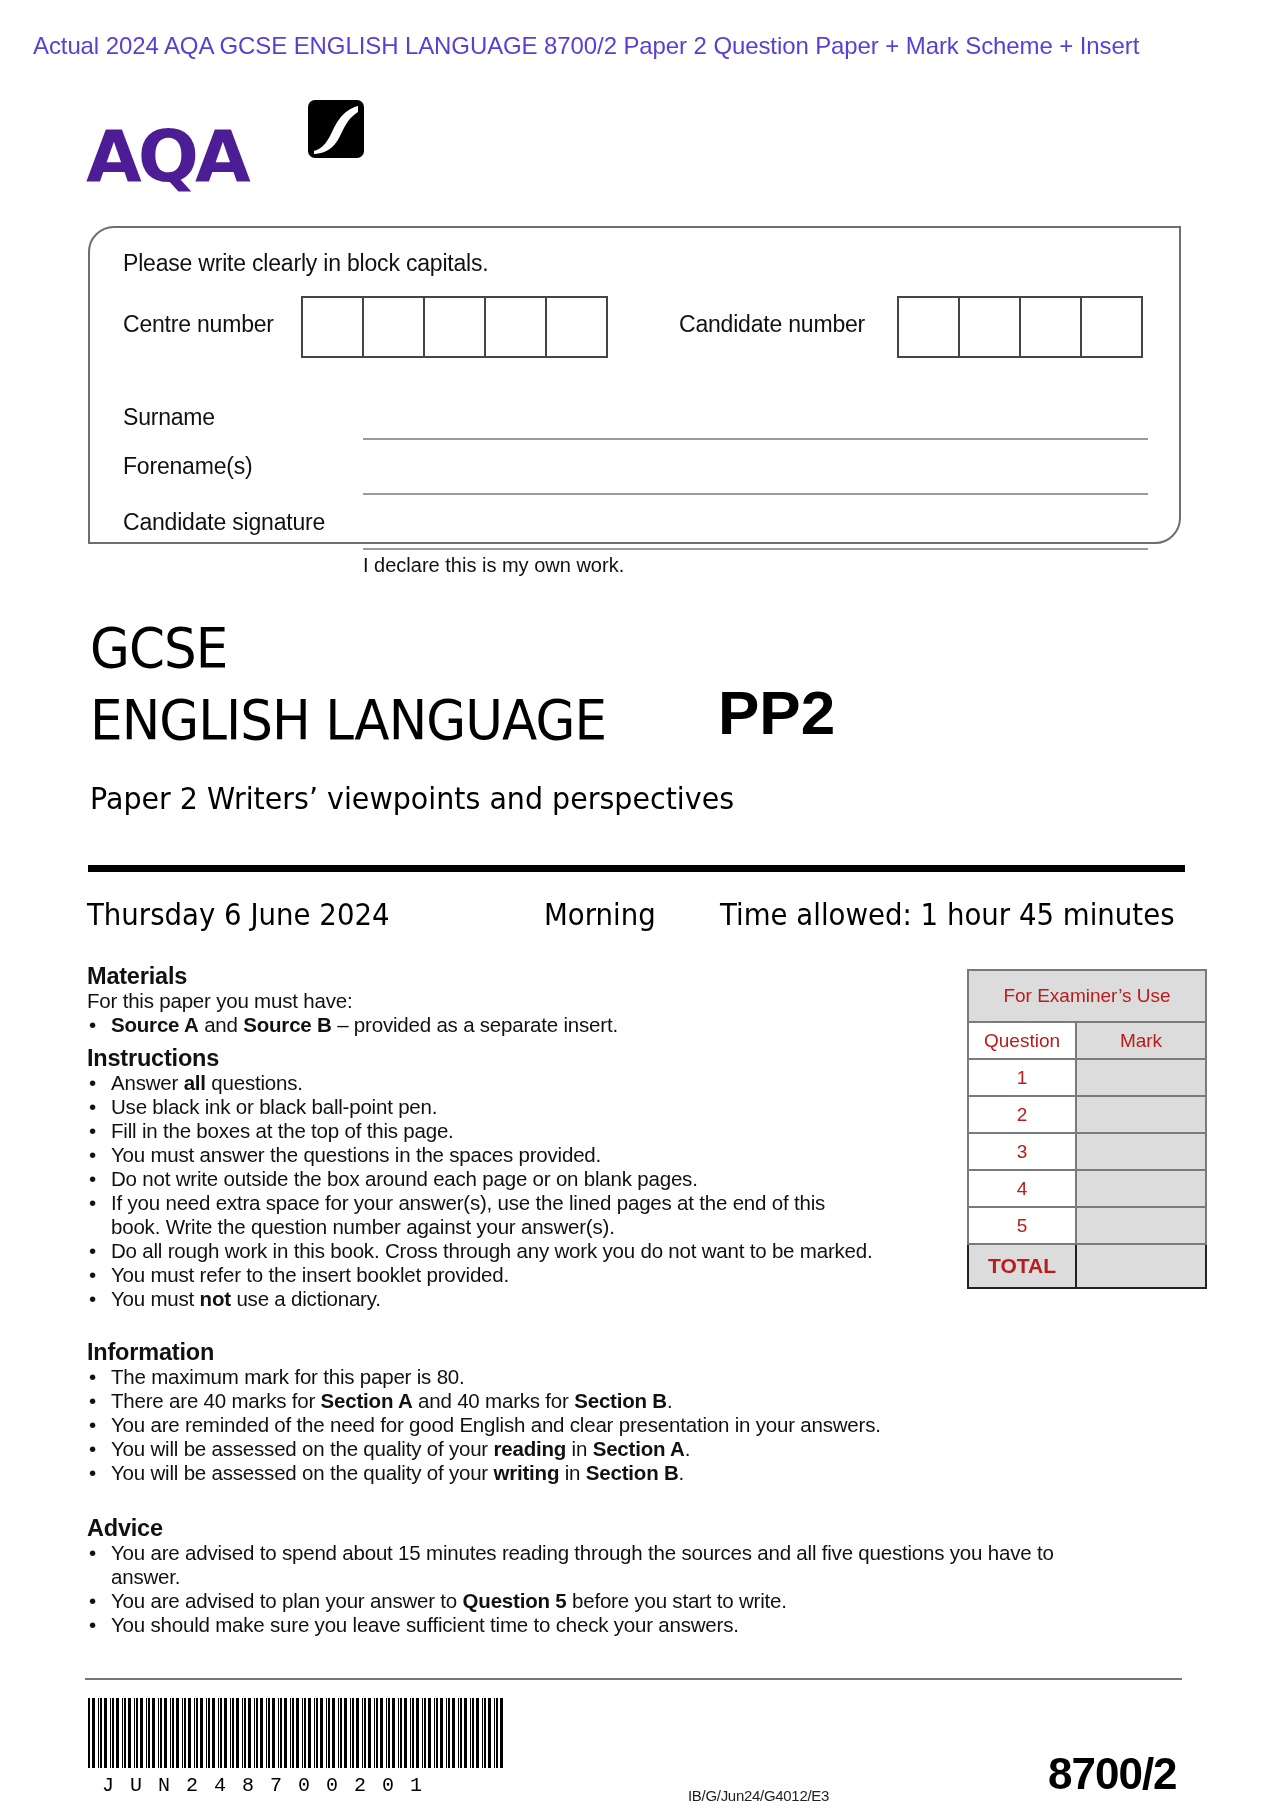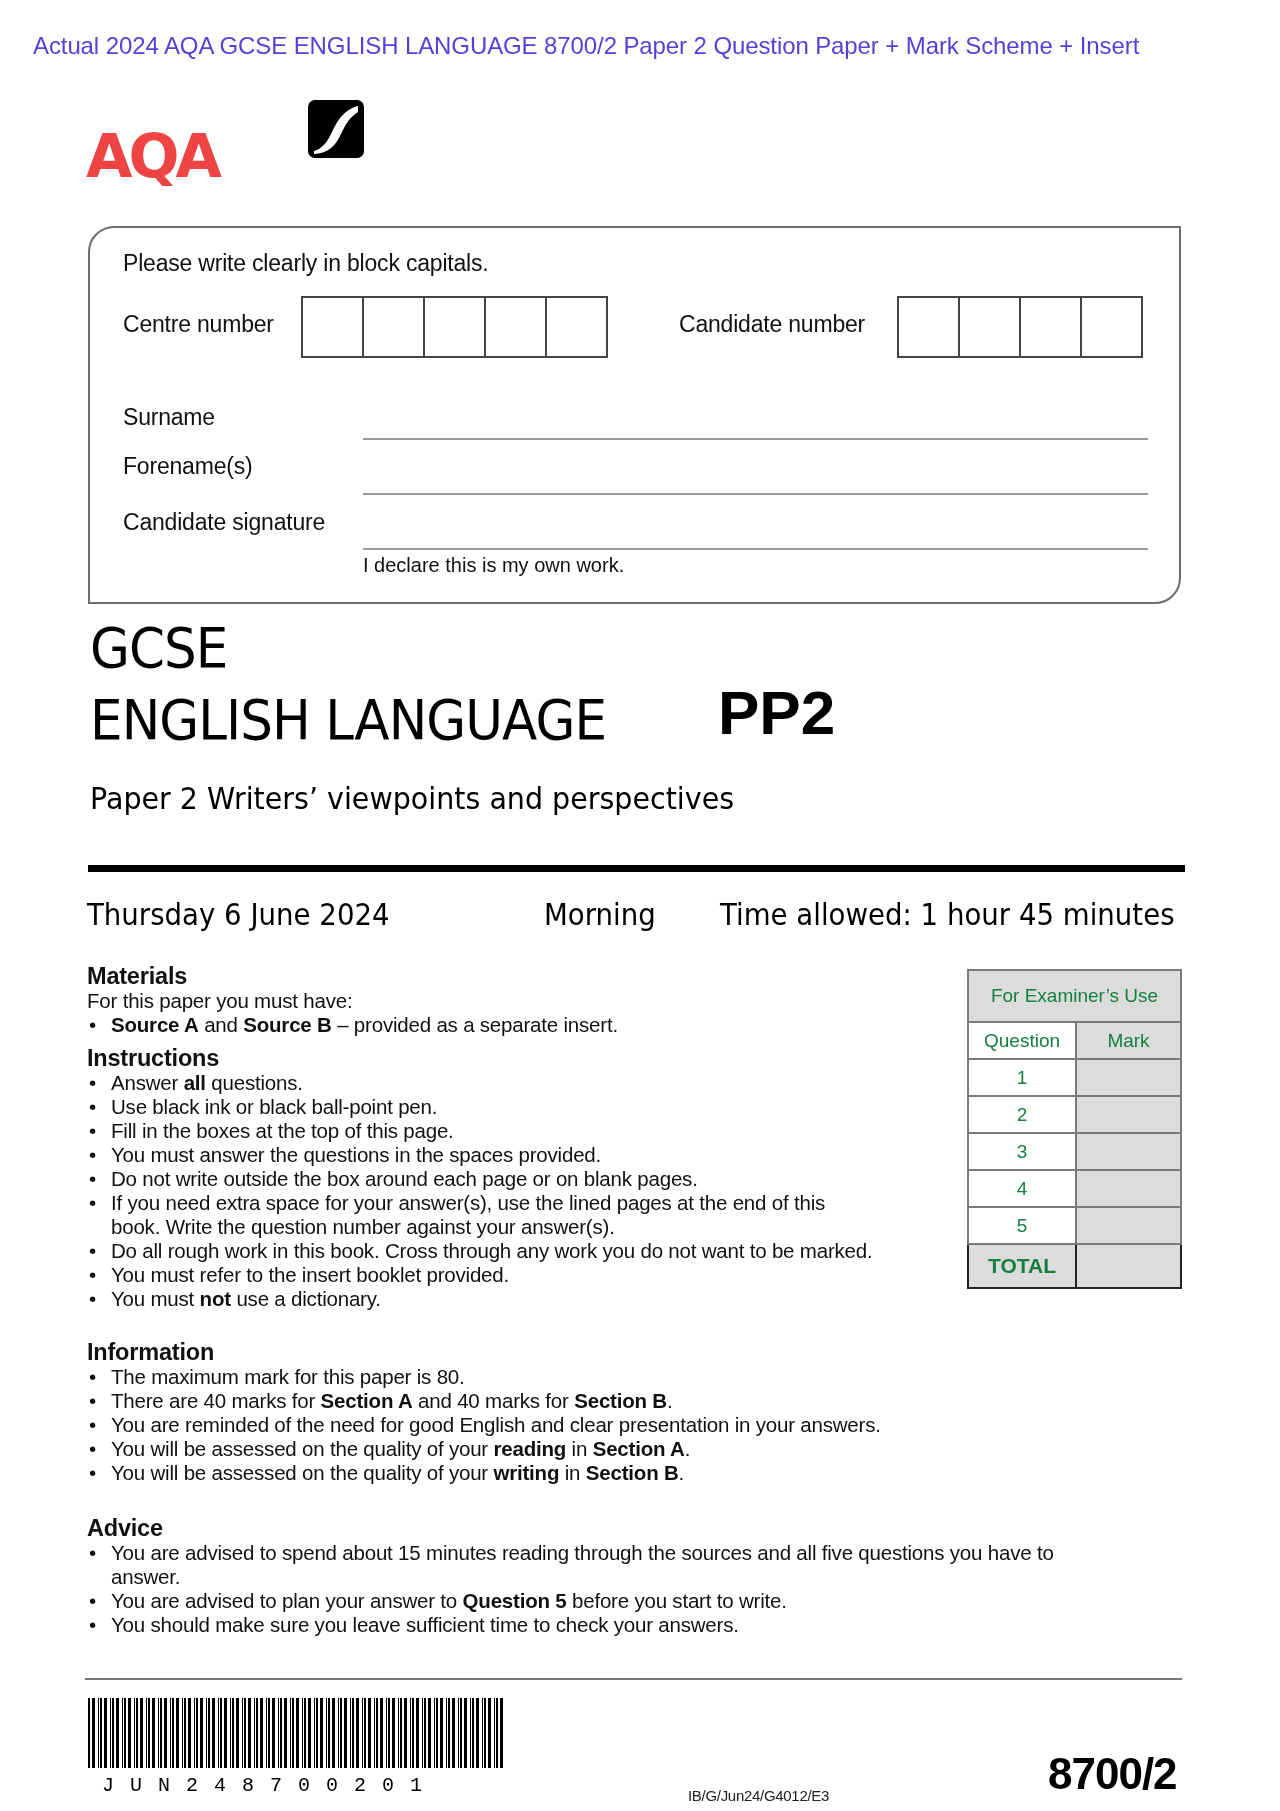--- a/index.html
+++ b/index.html
@@ -8,27 +8,27 @@
 
   .doc-link {
     position: absolute; left: 33px; top: 32px;
     font-family: "Liberation Sans", sans-serif; font-size: 24px; color: #5a3ed6;
     text-decoration: none; white-space: nowrap; letter-spacing: -0.1px;
   }
 
   .logo { position: absolute; left: 86px; top: 98px; width: 280px; height: 100px; }
   .logo-text {
     position: absolute; left: 0; top: 14px;
-    font-family: "DejaVu Sans", sans-serif; font-weight: bold; font-size: 60px; line-height: 88px;
-    letter-spacing: -4px; color: #ef4444;
+    font-family: "DejaVu Sans", sans-serif; font-weight: bold; font-size: 72px; line-height: 88px;
+    letter-spacing: -4px; color: #4c1d95;
   }
   .logo-mark { position: absolute; left: 220px; top: 0; width: 60px; height: 62px; }
 
   .form-box {
-    position: absolute; left: 88px; top: 226px; width: 1093px; height: 378px;
+    position: absolute; left: 88px; top: 226px; width: 1093px; height: 318px;
     border: 2px solid #6e6e6e; border-top-left-radius: 26px; border-bottom-right-radius: 26px;
   }
   .form-label { position: absolute; font-size: 23px; color: #111; white-space: nowrap; letter-spacing: -0.2px; }
   .digit-boxes { position: absolute; display: flex; height: 62px; border: 2px solid #444; border-right: none; }
   .digit-box { width: 61px; height: 100%; border-right: 2px solid #444; }
   .write-line { position: absolute; height: 2px; background: #9a9a9a; }
   .declare { position: absolute; font-size: 20px; color: #111; white-space: nowrap; }
 
   .gcse { position: absolute; left: 90px; top: 618px; font-family: "DejaVu Sans", sans-serif; font-size: 56px; line-height: 60px; letter-spacing: -1px; transform: scaleX(0.92); transform-origin: left; }
   .subject { position: absolute; left: 90px; top: 690px; font-family: "DejaVu Sans", sans-serif; font-size: 56px; line-height: 60px; letter-spacing: -1px; transform: scaleX(0.92); transform-origin: left; white-space: nowrap; }
@@ -39,22 +39,22 @@
 
   .meta { position: absolute; top: 897px; font-family: "DejaVu Sans", sans-serif; font-size: 30px; white-space: nowrap; transform: scaleX(0.92); transform-origin: left; }
 
   .section { position: absolute; left: 87px; width: 880px; font-size: 20.5px; line-height: 24px; color: #111; letter-spacing: -0.2px; }
   .section h3 { font-size: 23.5px; font-weight: bold; line-height: 26px; }
   .section ul { list-style: none; }
   .section li { position: relative; padding-left: 24px; }
   .section li::before { content: "\2022"; position: absolute; left: 2px; top: 0; }
 
   .exam-table {
-    position: absolute; left: 967px; top: 969px; width: 215px;
-    border-collapse: collapse; font-size: 19px; color: #15803d;
+    position: absolute; left: 967px; top: 969px; width: 240px;
+    border-collapse: collapse; font-size: 19px; color: #b91c1c;
   }
   .exam-table td { border: 2px solid #7a7a7a; text-align: center; height: 37px; }
   .exam-table .head { background: #dcdcdc; height: 52px; }
   .exam-table .grey { background: #dcdcdc; }
   .exam-table .q { background: #fff; width: 108px; }
   .exam-table .total { font-weight: bold; font-size: 21px; background: #dcdcdc; height: 44px; border: 2.5px solid #222; }
 
   .thin-rule { position: absolute; left: 85px; top: 1678px; width: 1097px; height: 2px; background: #777; }
 
   .barcode { position: absolute; left: 86px; top: 1698px; width: 424px; height: 88px; }

